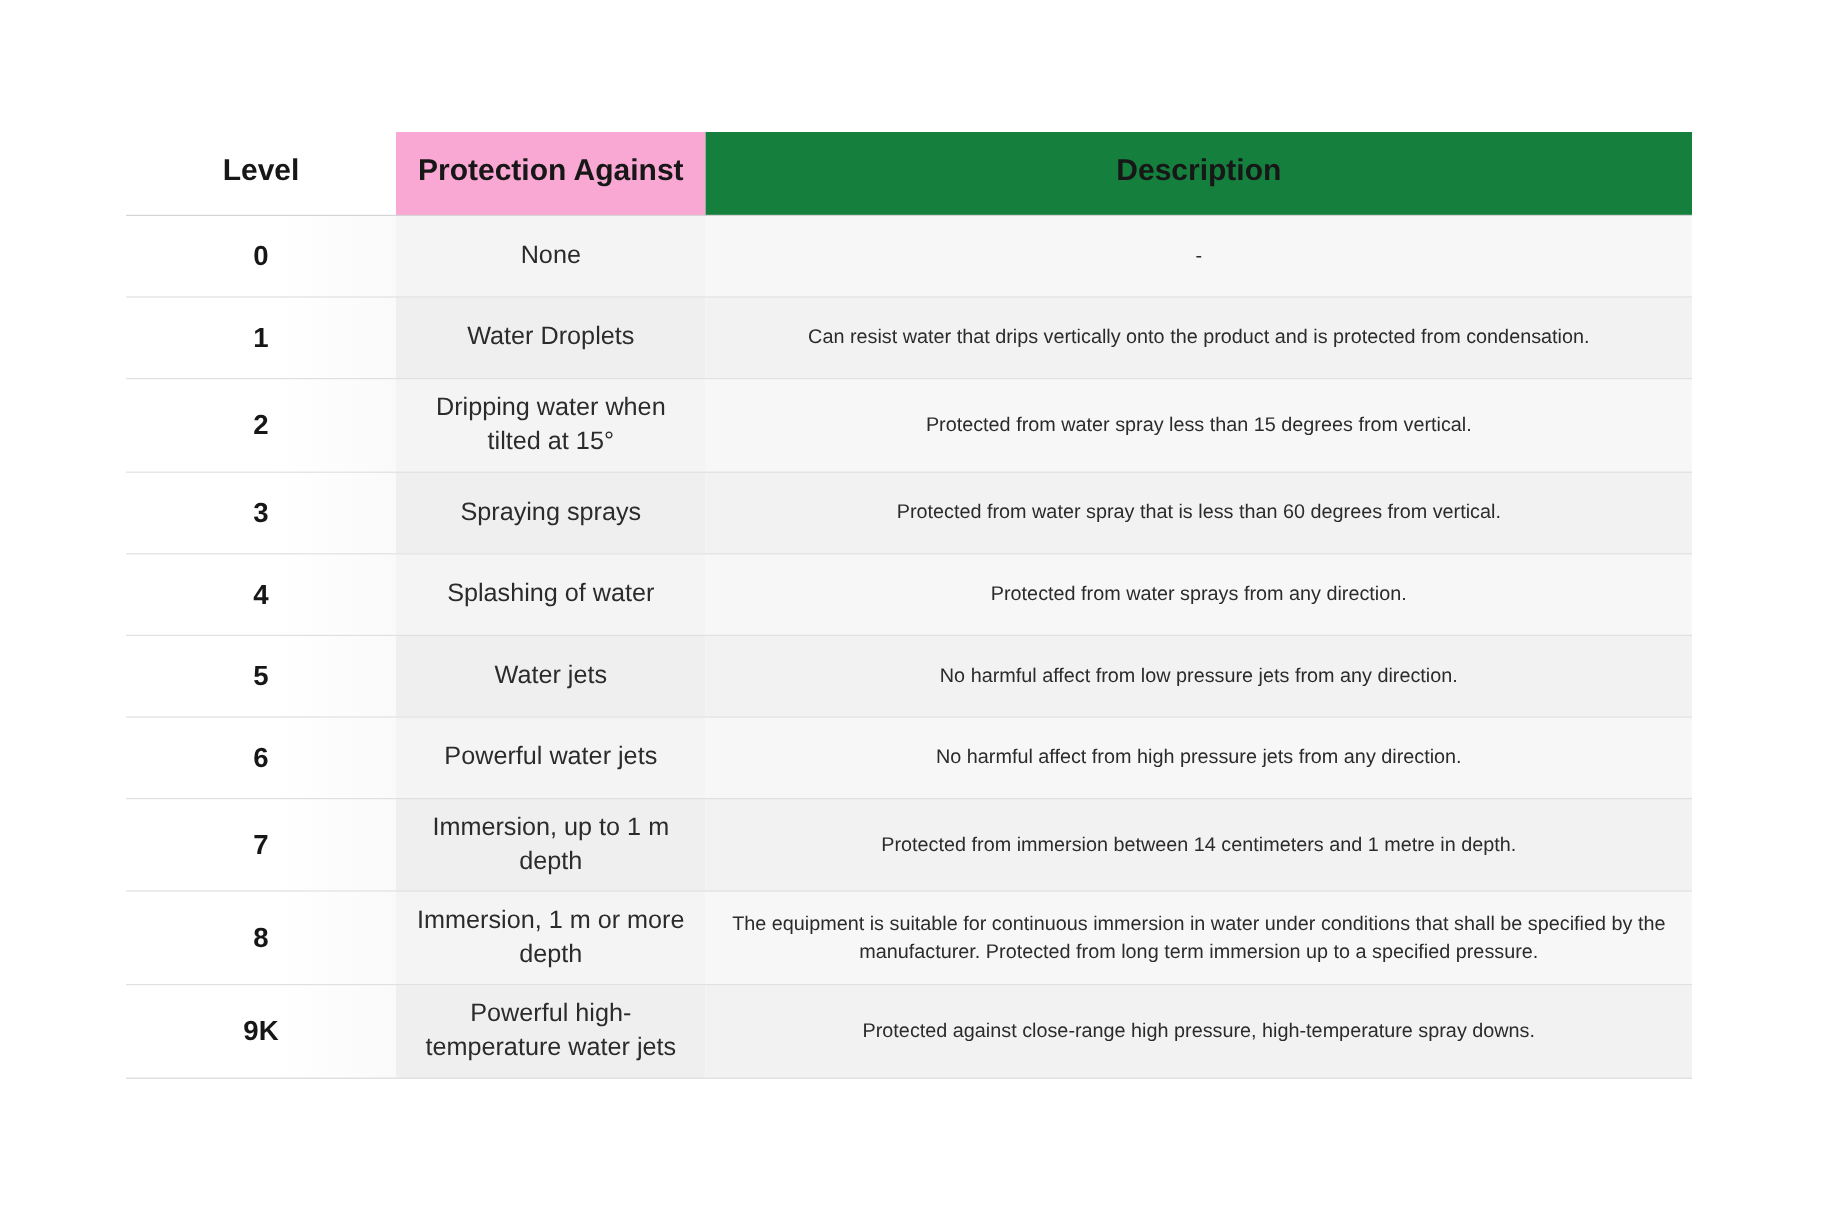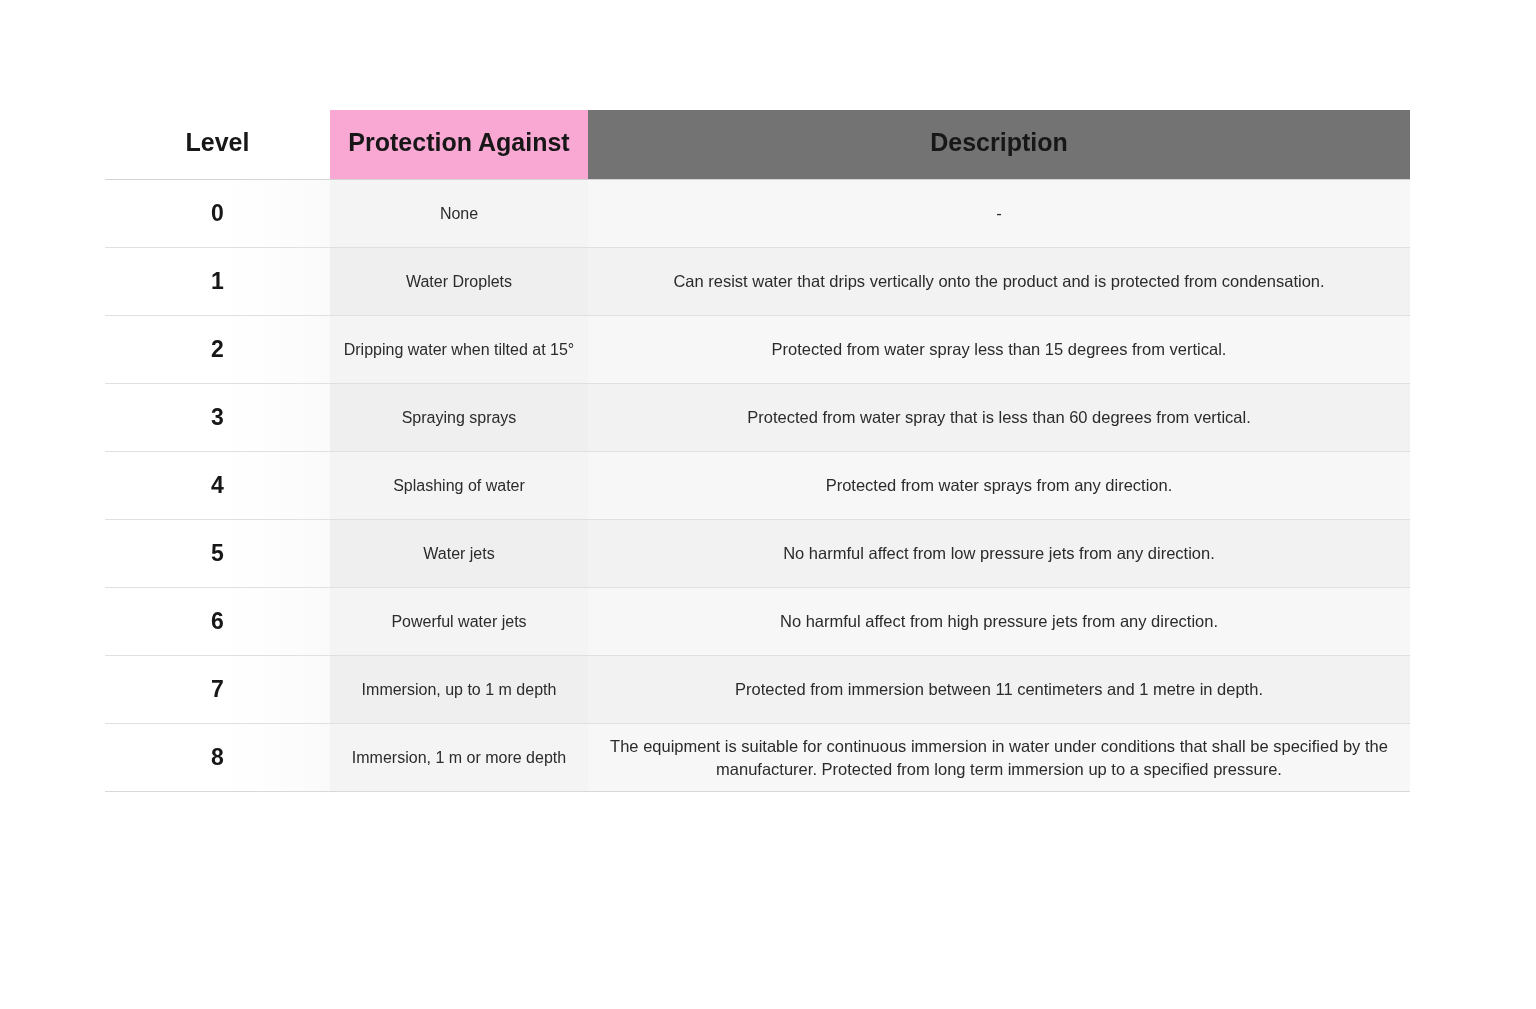--- a/index.html
+++ b/index.html
@@ -38,38 +38,38 @@
     font-size: 25px;
     font-weight: bold;
     color: #171717;
     padding: 18px 10px 22px 10px;
     text-align: center;
     border-bottom: 1px solid #d4d4d4;
     background: #ffffff;
   }
   table.ip-table thead th.h-level { background: #ffffff; }
   table.ip-table thead th.h-prot  { background: #f9a8d4; }
-  table.ip-table thead th.h-desc  { background: #737373; }
+  table.ip-table thead th.h-desc  { background: #15803d; }
 
   table.ip-table tbody td {
     border-bottom: 1px solid #e0e0e0;
     vertical-align: middle;
     text-align: center;
     padding: 10px 12px;
     height: 47px;
   }
   td.level-cell {
     font-size: 23px;
     font-weight: bold;
     color: #171717;
     background: linear-gradient(to right, #ffffff 0%, #ffffff 55%, #fafafa 100%);
     border-bottom-color: #ededed;
   }
   td.prot-cell {
-    font-size: 16px;
+    font-size: 21px;
     color: #2b2b2b;
     line-height: 1.35;
     background: #f4f4f4;
     border-bottom-color: #e3e3e3;
   }
   td.desc-cell {
     font-size: 16.5px;
     color: #2b2b2b;
     line-height: 1.35;
     background: #f7f7f7;
@@ -129,23 +129,28 @@
             <td class="desc-cell">No harmful affect from low pressure jets from any direction.</td>
           </tr>
           <tr>
             <td class="level-cell">6</td>
             <td class="prot-cell">Powerful water jets</td>
             <td class="desc-cell">No harmful affect from high pressure jets from any direction.</td>
           </tr>
           <tr>
             <td class="level-cell">7</td>
             <td class="prot-cell">Immersion, up to 1 m depth</td>
-            <td class="desc-cell">Protected from immersion between 11 centimeters and 1 metre in depth.</td>
+            <td class="desc-cell">Protected from immersion between 14 centimeters and 1 metre in depth.</td>
           </tr>
           <tr>
             <td class="level-cell">8</td>
             <td class="prot-cell">Immersion, 1 m or more depth</td>
             <td class="desc-cell">The equipment is suitable for continuous immersion in water under conditions that shall be specified by the manufacturer. Protected from long term immersion up to a specified pressure.</td>
+          </tr>
+          <tr>
+            <td class="level-cell">9K</td>
+            <td class="prot-cell">Powerful high-temperature water jets</td>
+            <td class="desc-cell">Protected against close-range high pressure, high-temperature spray downs.</td>
           </tr>
         </tbody>
     </table>
   </div>
 </div>
 
 </body></html>

